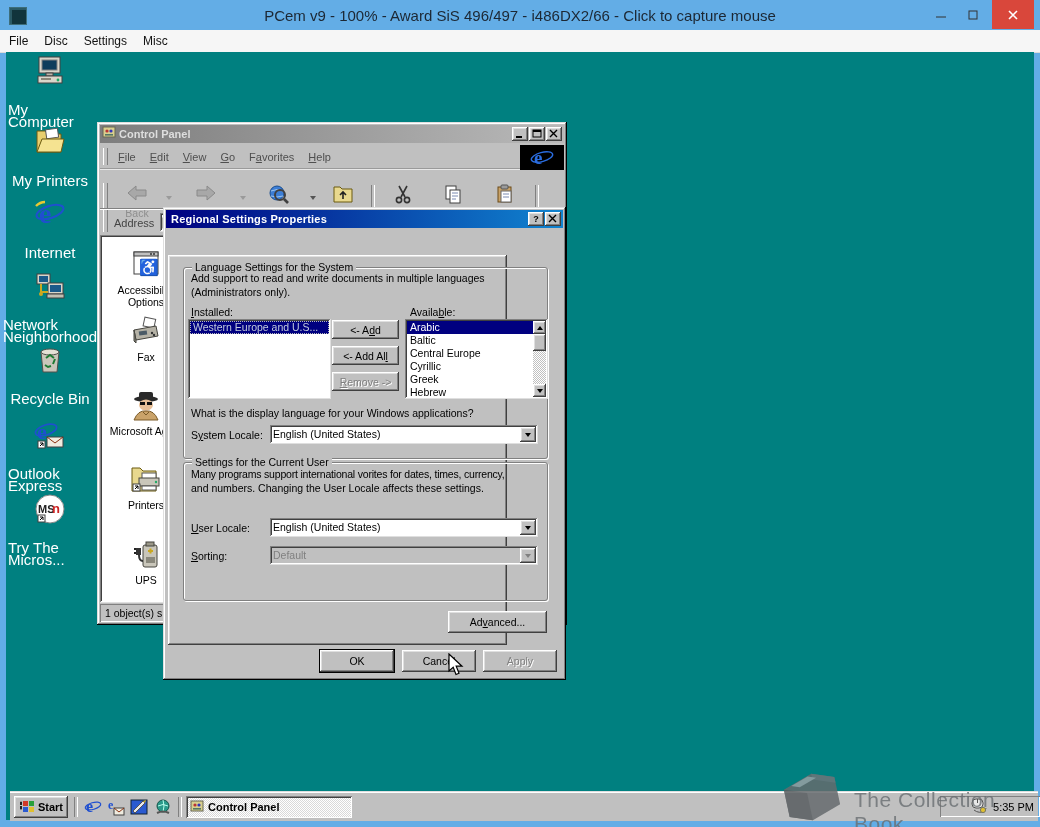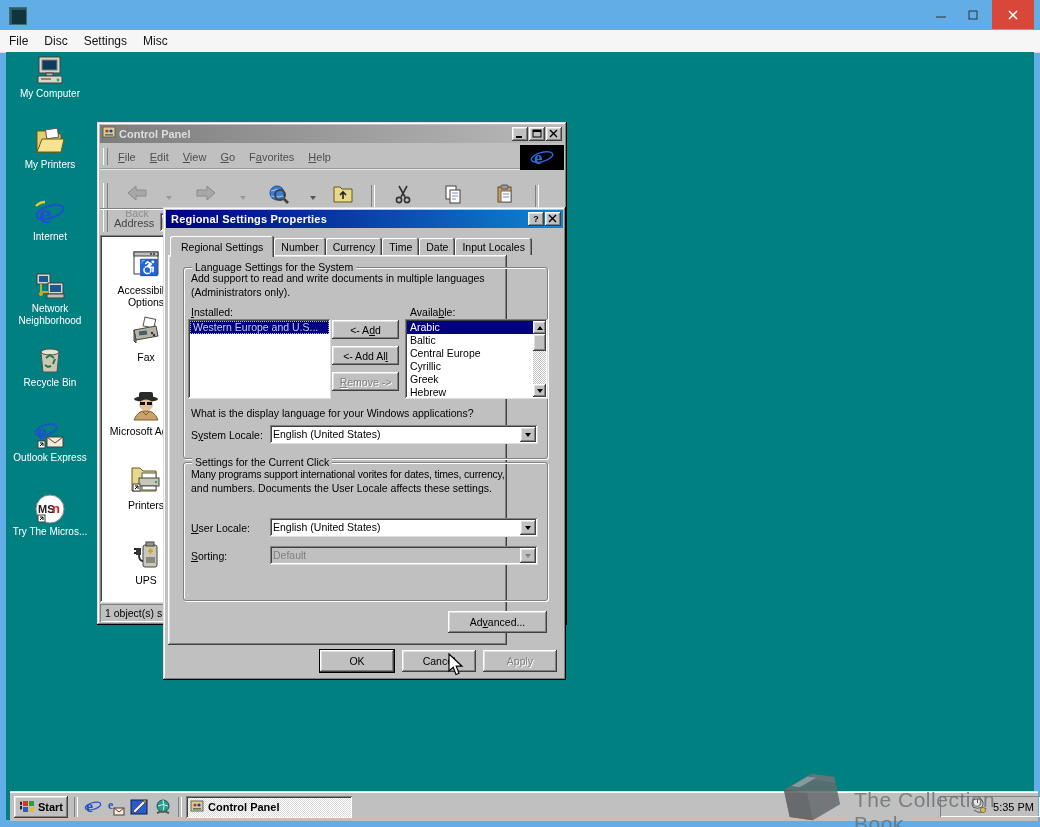--- a/index.html
+++ b/index.html
@@ -26,21 +26,21 @@
   #pcem-close{left:992px;width:42px;background:#d9473b;height:29px;}
   #pcem-menubar{position:absolute;left:0;top:30px;width:1040px;height:22px;background:#f6f6f6;border-bottom:1px solid #dcdcdc;display:flex;align-items:center;font-size:12px;color:#111;}
   .pcem-menu-item{padding:0 8px;height:100%;display:flex;align-items:center;}
   #pcem-menubar .pcem-menu-item:first-child{padding-left:9px;}
 
   
   #screen{position:absolute;left:6px;top:52px;width:1028px;height:768px;background:#008080;}
 
   
   .desk-icon{position:absolute;left:2px;width:84px;display:flex;flex-direction:column;align-items:center;z-index:1;}
-  .desk-icon .lbl{margin-top:1px;font-size:10px;line-height:12px;color:#fff;text-align:center;}
+  .desk-icon .lbl{margin-top:17px;font-size:15px;line-height:12px;color:#fff;text-align:left;}
   .icon32{width:32px;height:32px;display:block;}
 
   
   #cp-window{position:absolute;left:91px;top:70px;width:470px;height:503px;z-index:2;}
   #cp-titlebar{position:absolute;left:3px;top:3px;right:3px;height:18px;background:linear-gradient(90deg,#7d7d7d,#b9b9b9);display:flex;align-items:center;padding:0 2px;}
   #cp-title{font-size:11px;font-weight:bold;color:#dedede;margin-left:3px;flex:1;}
   .tb-btn{width:16px;height:14px;display:flex;align-items:center;justify-content:center;margin-left:1px;box-shadow:inset -1px -1px 0 #404040,inset 1px 1px 0 #fff,inset -2px -2px 0 #808080,inset 2px 2px 0 #dfdfdf;background:#c0c0c0;font-size:9px;font-weight:bold;color:#000;}
   #cp-menubar{position:absolute;left:3px;top:23px;right:3px;height:23px;display:flex;align-items:center;font-size:11px;color:#4f4f4f;border-bottom:1px solid #9a9a9a;box-shadow:0 1px 0 #e8e8e8;}
   .grip{width:3px;height:70%;border-left:1px solid #fff;border-right:1px solid #808080;margin:0 3px;}
   .cp-menu-item{padding:0 7px;}
@@ -100,20 +100,21 @@
   
   #watermark{position:absolute;left:770px;top:718px;z-index:5;display:flex;align-items:flex-start;pointer-events:none;}
   #watermark-text{font-size:21px;color:rgba(105,110,114,0.8);margin-top:18px;margin-left:6px;letter-spacing:.5px;}
   #cursor{position:absolute;left:441px;top:601px;z-index:6;}
 </style>
 </head>
 <body>
 
 <div id="pcem-titlebar">
   <span id="pcem-app-icon"></span>
+  <span id="pcem-title">PCem v9 - 100% - Award SiS 496/497 - i486DX2/66 - Click to capture mouse</span>
   <span class="cap-btn" id="pcem-min">
       <svg width="12" height="12">
         <line x1="1" y1="8" x2="11" y2="8" stroke="#333" stroke-width="1"></line>
       </svg>
     </span>
   <span class="cap-btn" id="pcem-max">
       <svg width="12" height="12">
         <rect x="2" y="2" width="8" height="8" fill="none" stroke="#333" stroke-width="1"></rect>
       </svg>
     </span>
@@ -423,28 +424,20 @@
     <div id="dlg-titlebar">
       <span id="dlg-title">Regional Settings Properties</span>
       <span class="tb-btn">?</span>
       <span class="tb-btn">
           <svg width="10" height="10">
             <path d="M1 1 L8 8 M8 1 L1 8" stroke="#000" stroke-width="1.4"></path>
           </svg>
         </span>
     </div>
 
-    <div id="dlg-tabs">
-      <span class="tab active">Regional Settings</span>
-      <span class="tab">Number</span>
-      <span class="tab">Currency</span>
-      <span class="tab">Time</span>
-      <span class="tab">Date</span>
-      <span class="tab">Input Locales</span>
-    </div>
 
     <div id="dlg-panel">
 
       <div class="groupbox" style="left:15px;top:12px;width:363px;height:190px">
         <span class="legend">Language Settings for the System</span>
       </div>
       <span class="dlabel" style="left:23px;top:17px">Add support to read and write documents in multiple languages</span>
       <span class="dlabel" style="left:23px;top:31px">(Administrators only).</span>
       <span class="dlabel" style="left:23px;top:51px"><u>I</u>nstalled:</span>
       <span class="dlabel" style="left:242px;top:51px">Availa<u>b</u>le:</span>
@@ -478,24 +471,24 @@
       <span class="dlabel" style="left:23px;top:152px">What is the display language for your Windows applications?</span>
       <span class="dlabel" style="left:23px;top:174px">S<u>y</u>stem Locale:</span>
       <div class="combo b-in" style="left:102px;top:170px;width:268px">
         <span class="val">English (United States)</span>
         <span class="drop">
             <span class="arrow-down"></span>
           </span>
       </div>
 
       <div class="groupbox" style="left:15px;top:207px;width:363px;height:137px">
-        <span class="legend">Settings for the Current Click</span>
+        <span class="legend">Settings for the Current User</span>
       </div>
       <span class="dlabel" style="left:23px;top:213px;letter-spacing:-0.2px">Many programs support international vorites for dates, times, currency,</span>
-      <span class="dlabel" style="left:23px;top:227px">and numbers. Documents the User Locale affects these settings.</span>
+      <span class="dlabel" style="left:23px;top:227px">and numbers. Changing the User Locale affects these settings.</span>
       <span class="dlabel" style="left:23px;top:267px"><u>U</u>ser Locale:</span>
       <div class="combo b-in" style="left:102px;top:263px;width:268px">
         <span class="val">English (United States)</span>
         <span class="drop">
             <span class="arrow-down"></span>
           </span>
       </div>
       <span class="dlabel" style="left:23px;top:295px"><u>S</u>orting:</span>
       <div class="combo b-in disabled" style="left:102px;top:291px;width:268px;background:#c0c0c0">
         <span class="val">Default</span>

